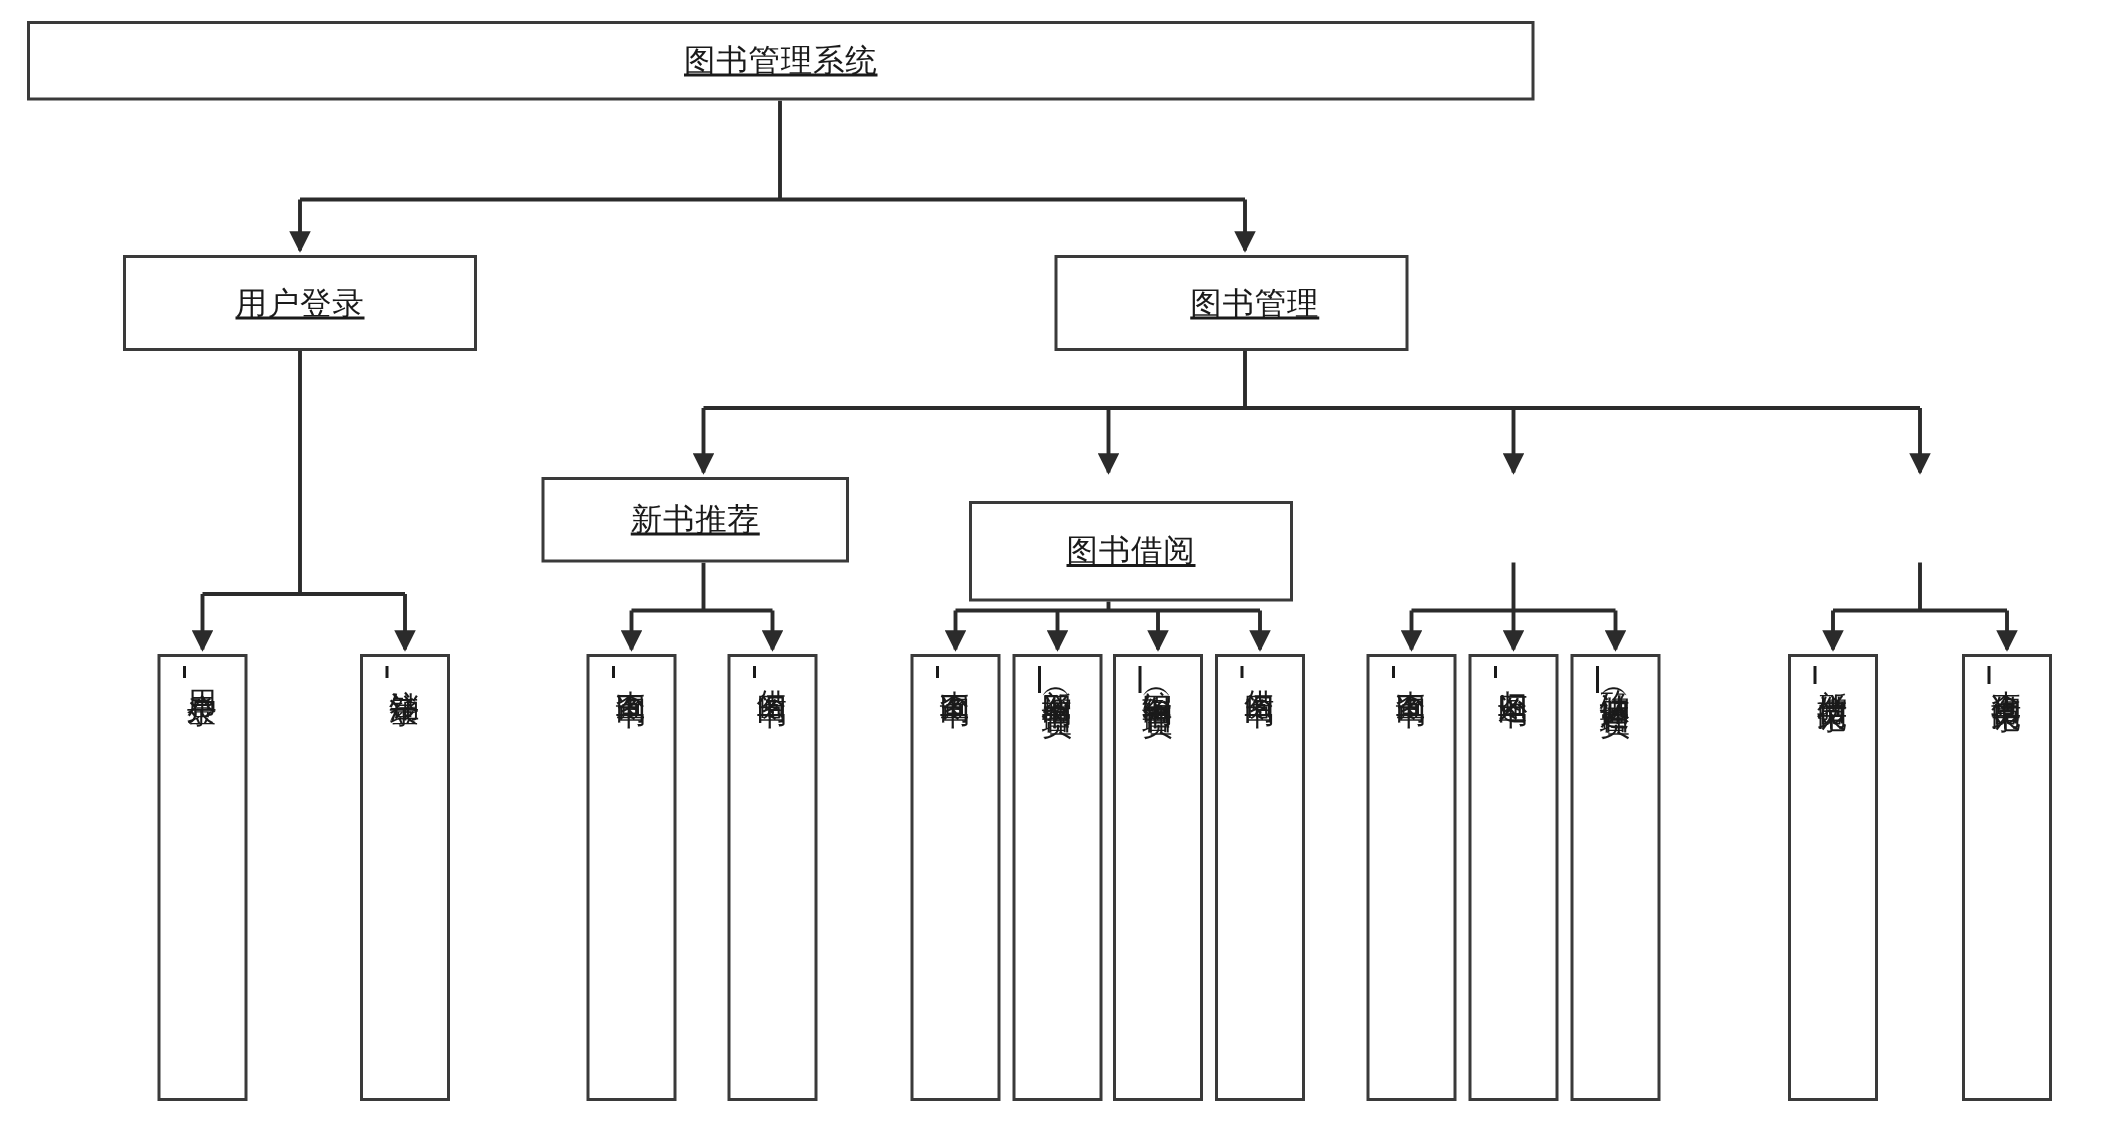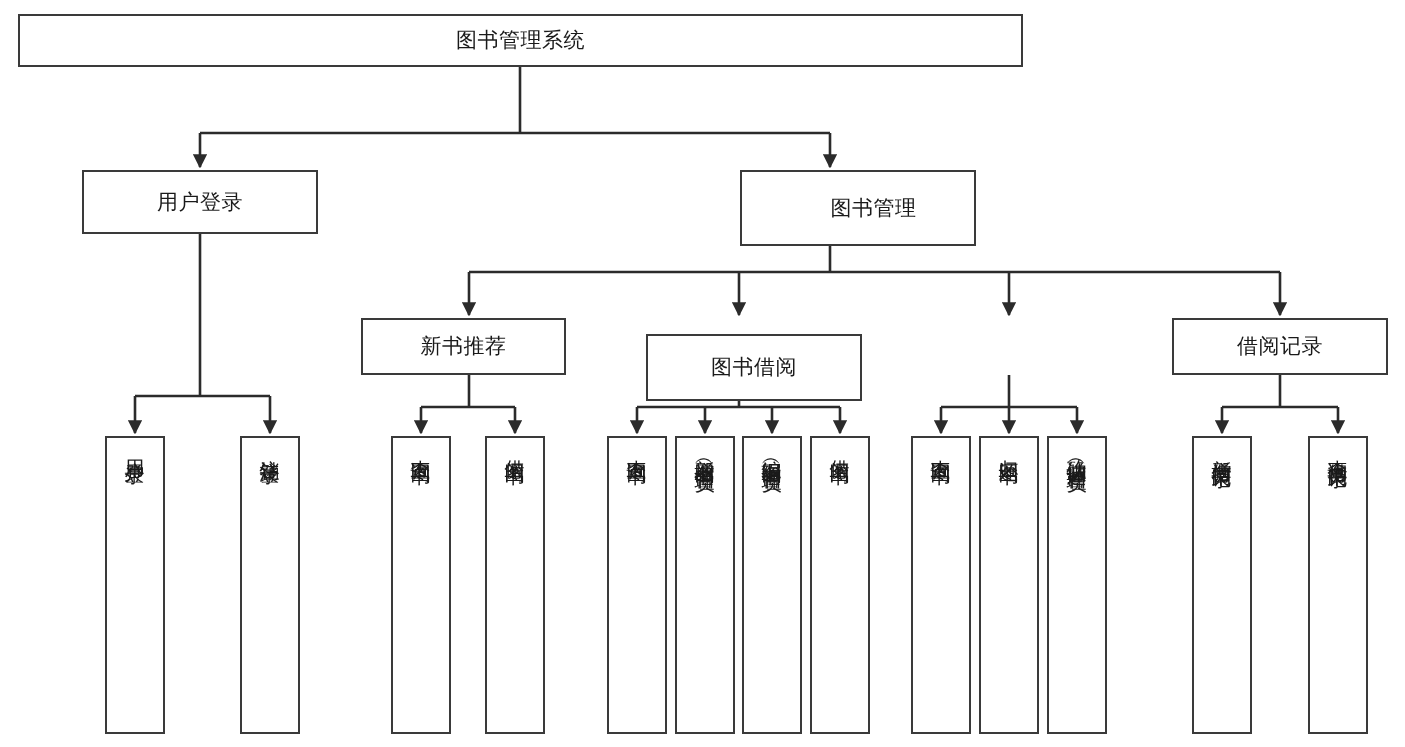--- a/index.html
+++ b/index.html
@@ -29,20 +29,21 @@
   .node {
     position: absolute;
     box-sizing: border-box;
     background: #ffffff;
     border: 2px solid #3a3a3a;
     display: flex;
     align-items: center;
     justify-content: center;
     color: #1a1a1a;
     z-index: 2;
+    text-decoration: underline;
   }
   .node-label {
     display: block;
     text-align: center;
     line-height: 1.18;
     color: #1a1a1a;
     white-space: nowrap;
   }
   .node.horizontal .node-label {
     font-size: 21px;
@@ -127,36 +128,33 @@
   </svg>
 
   <div class="node horizontal" style="left:18px; top:14px; width:1005px; height:53px;">
     <span class="node-label">图书管理系统</span>
   </div>
 
   <div class="node horizontal" style="left:82px; top:170px; width:236px; height:64px;">
     <span class="node-label">用户登录</span>
   </div>
 
-  <div class="node horizontal" style="left:740px; top:170px; width:236px; height:76px;padding-left:31px;">
+  <div class="node horizontal" style="left:703px; top:170px; width:236px; height:64px;padding-left:31px;">
     <span class="node-label">图书管理</span>
   </div>
 
   <div class="node horizontal" style="left:361px; top:318px; width:205px; height:57px;">
     <span class="node-label">新书推荐</span>
   </div>
 
   <div class="node horizontal" style="left:631px; top:334px; width:216px; height:67px;margin-left:15px;">
     <span class="node-label">图书借阅</span>
   </div>
 
 
-  <div class="node horizontal" style="left:1172px; top:318px; width:216px; height:57px;">
-    <span class="node-label">借阅记录</span>
-  </div>
 
   <div class="node vertical" style="left:105px; top:436px; width:60px; height:298px;">
     <span class="node-label">用户登录</span>
   </div>
 
   <div class="node vertical" style="left:240px; top:436px; width:60px; height:298px;">
     <span class="node-label">注销登录</span>
   </div>
 
   <div class="node vertical" style="left:391px; top:436px; width:60px; height:298px;">

